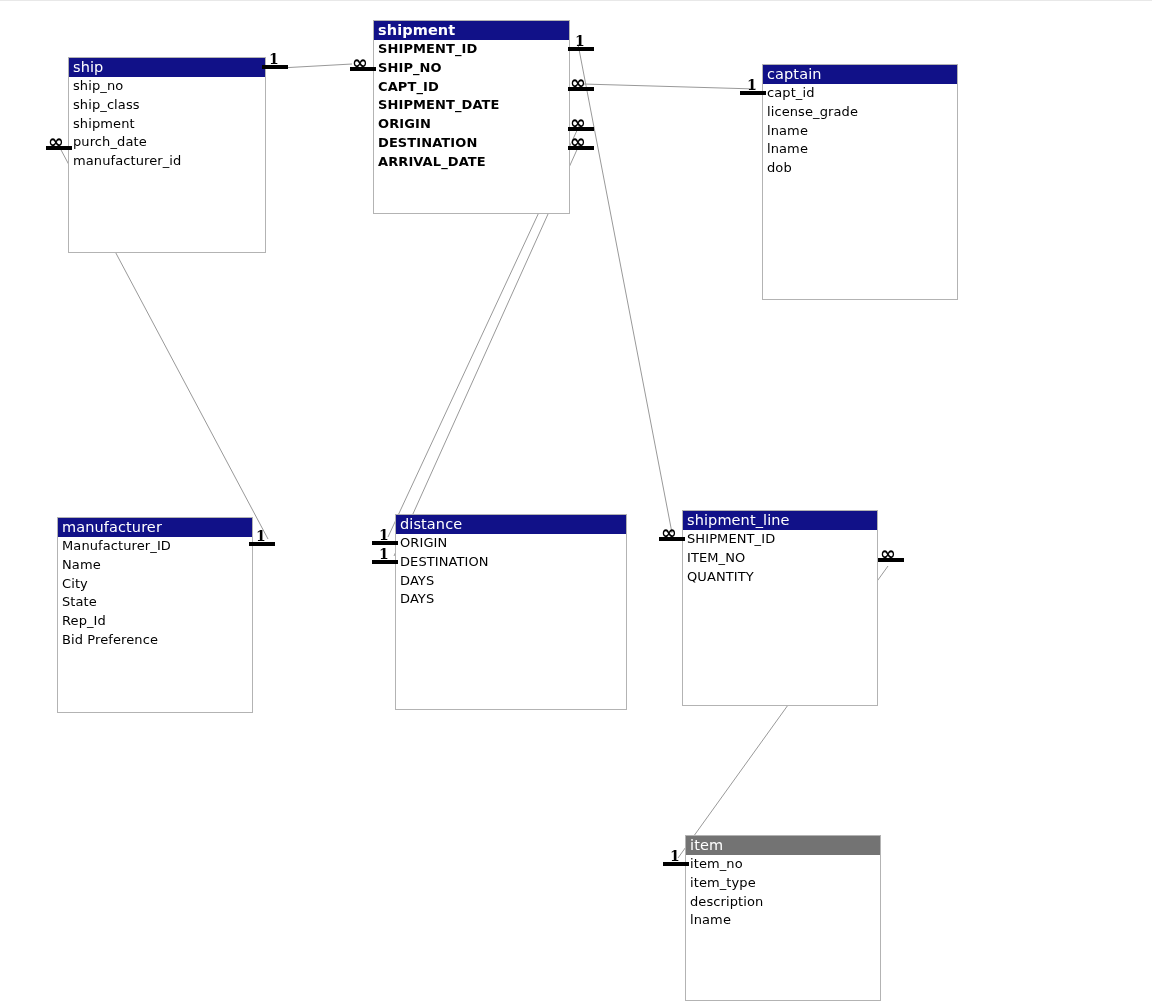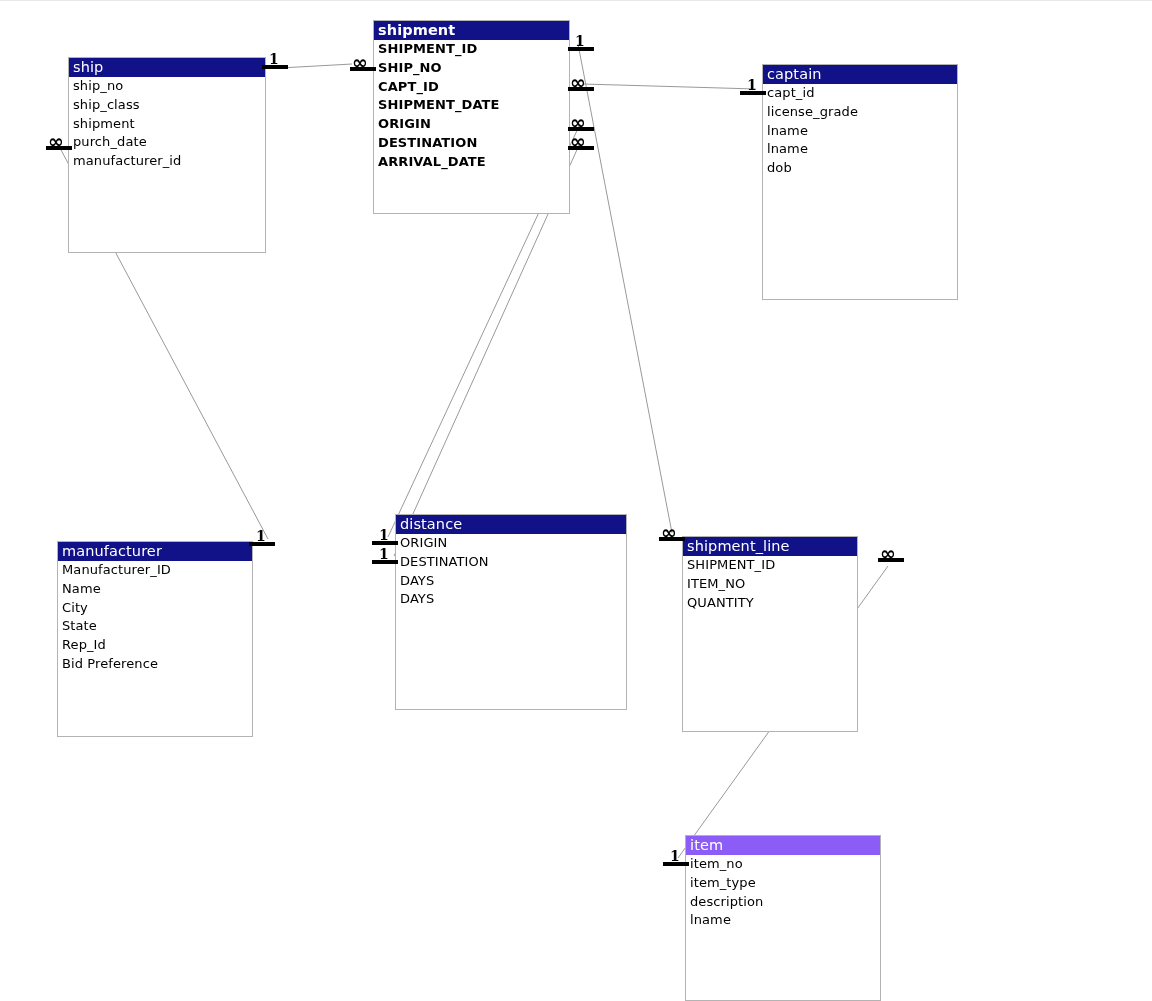--- a/index.html
+++ b/index.html
@@ -145,50 +145,50 @@
       <div class="entity" style="left: 762px; top: 64px; width: 196px; height: 236px; border-color: rgb(179, 179, 179);">
         <div class="entity-header" style="background: rgb(17, 17, 136); color: rgb(255, 255, 255);">captain</div>
         <ul class="attr-list">
           <li>capt_id</li>
           <li>license_grade</li>
           <li>lname</li>
           <li>lname</li>
           <li>dob</li>
         </ul>
       </div>
-      <div class="entity" style="left: 57px; top: 517px; width: 196px; height: 196px; border-color: rgb(179, 179, 179); margin-top: 24px;">
+      <div class="entity" style="left: 57px; top: 517px; width: 196px; height: 196px; border-color: rgb(179, 179, 179);">
         <div class="entity-header" style="background: rgb(17, 17, 136); color: rgb(255, 255, 255);">manufacturer</div>
         <ul class="attr-list">
           <li>Manufacturer_ID</li>
           <li>Name</li>
           <li>City</li>
           <li>State</li>
           <li>Rep_Id</li>
           <li>Bid Preference</li>
         </ul>
       </div>
       <div class="entity" style="left: 395px; top: 514px; width: 232px; height: 196px; border-color: rgb(179, 179, 179);">
         <div class="entity-header" style="background: rgb(17, 17, 136); color: rgb(255, 255, 255);">distance</div>
         <ul class="attr-list">
           <li>ORIGIN</li>
           <li>DESTINATION</li>
           <li>DAYS</li>
           <li>DAYS</li>
         </ul>
       </div>
-      <div class="entity" style="left: 682px; top: 536px; width: 176px; height: 196px; border-color: rgb(179, 179, 179);">
+      <div class="entity" style="left: 682px; top: 510px; width: 196px; height: 196px; border-color: rgb(179, 179, 179);">
         <div class="entity-header" style="background: rgb(17, 17, 136); color: rgb(255, 255, 255);">shipment_line</div>
         <ul class="attr-list">
           <li>SHIPMENT_ID</li>
           <li>ITEM_NO</li>
           <li>QUANTITY</li>
         </ul>
       </div>
       <div class="entity" style="left: 685px; top: 835px; width: 196px; height: 166px; border-color: rgb(179, 179, 179);">
-        <div class="entity-header" style="background: #8b5cf6; color: rgb(255, 255, 255);">item</div>
+        <div class="entity-header" style="background: #737373; color: rgb(255, 255, 255);">item</div>
         <ul class="attr-list">
           <li>item_no</li>
           <li>item_type</li>
           <li>description</li>
           <li>lname</li>
         </ul>
       </div>
     </div>
 
   <div id="marker-layer">

